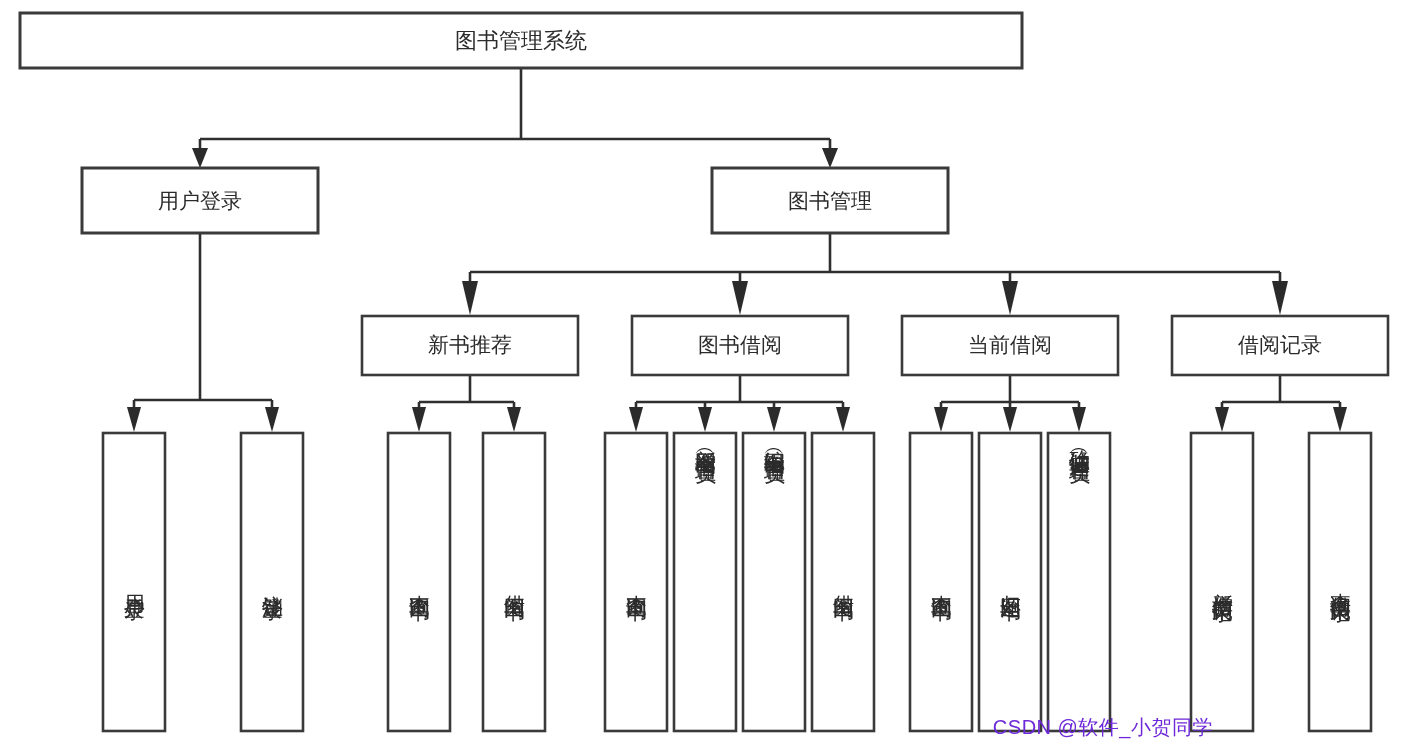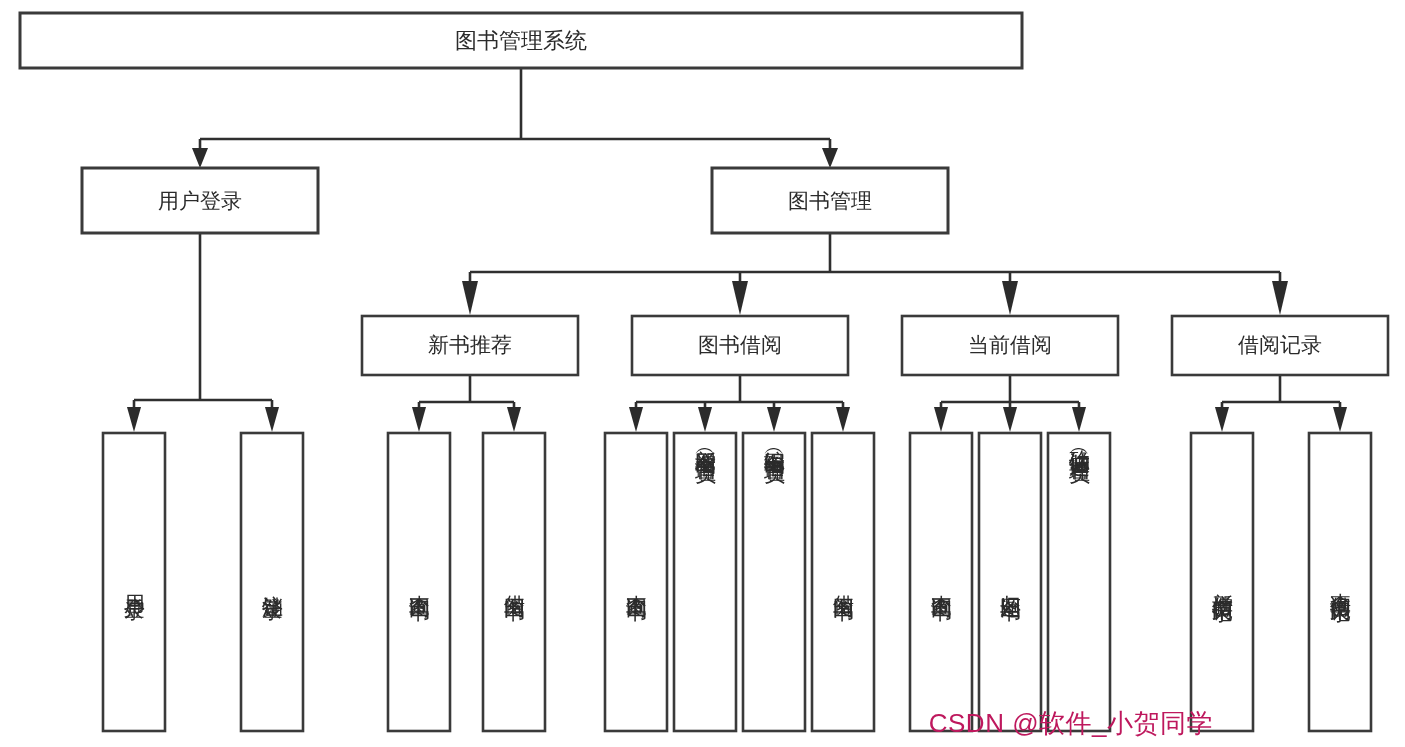--- a/index.html
+++ b/index.html
@@ -73,22 +73,22 @@
     line-height: 1.18;
     letter-spacing: 2px;
     color: #2b2b2b;
     white-space: nowrap;
   }
   .watermark {
     position: absolute;
     right: 12px;
     bottom: 6px;
     font-family: "Liberation Sans", "DejaVu Sans", sans-serif;
-    font-size: 26px;
-    color: #be185d;
+    font-size: 20px;
+    color: #6d28d9;
     letter-spacing: 0.5px;
     user-select: none;
   }
 </style>
 </head>
 <body>
 
 <div id="diagram-root">
 
   <svg class="flow" viewBox="0 0 1405 747" xmlns="http://www.w3.org/2000/svg">

